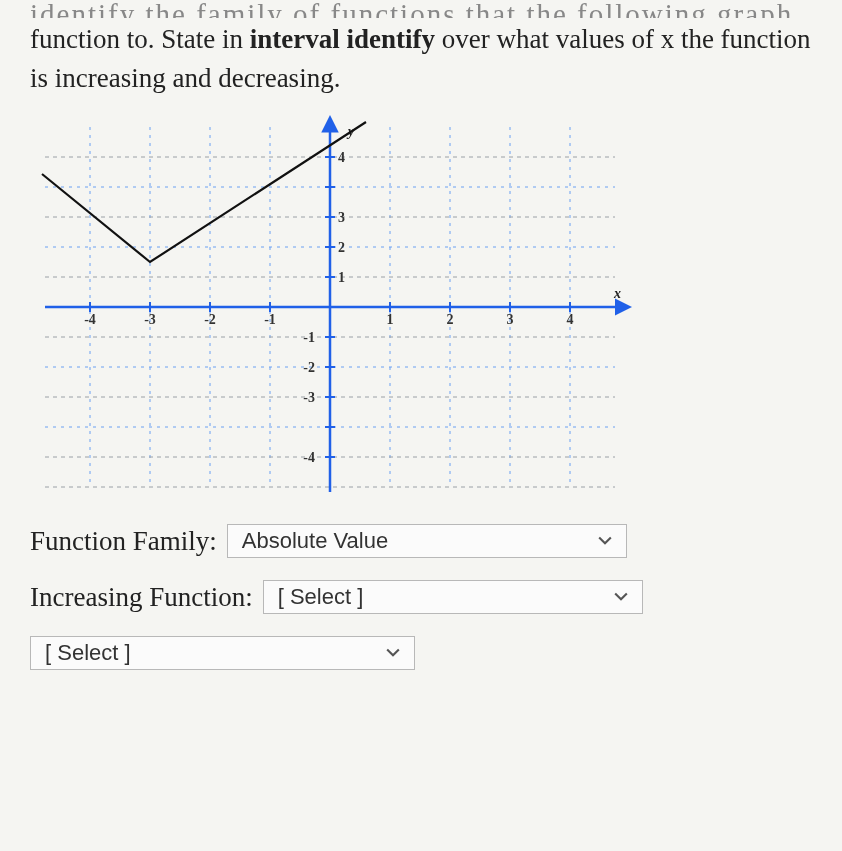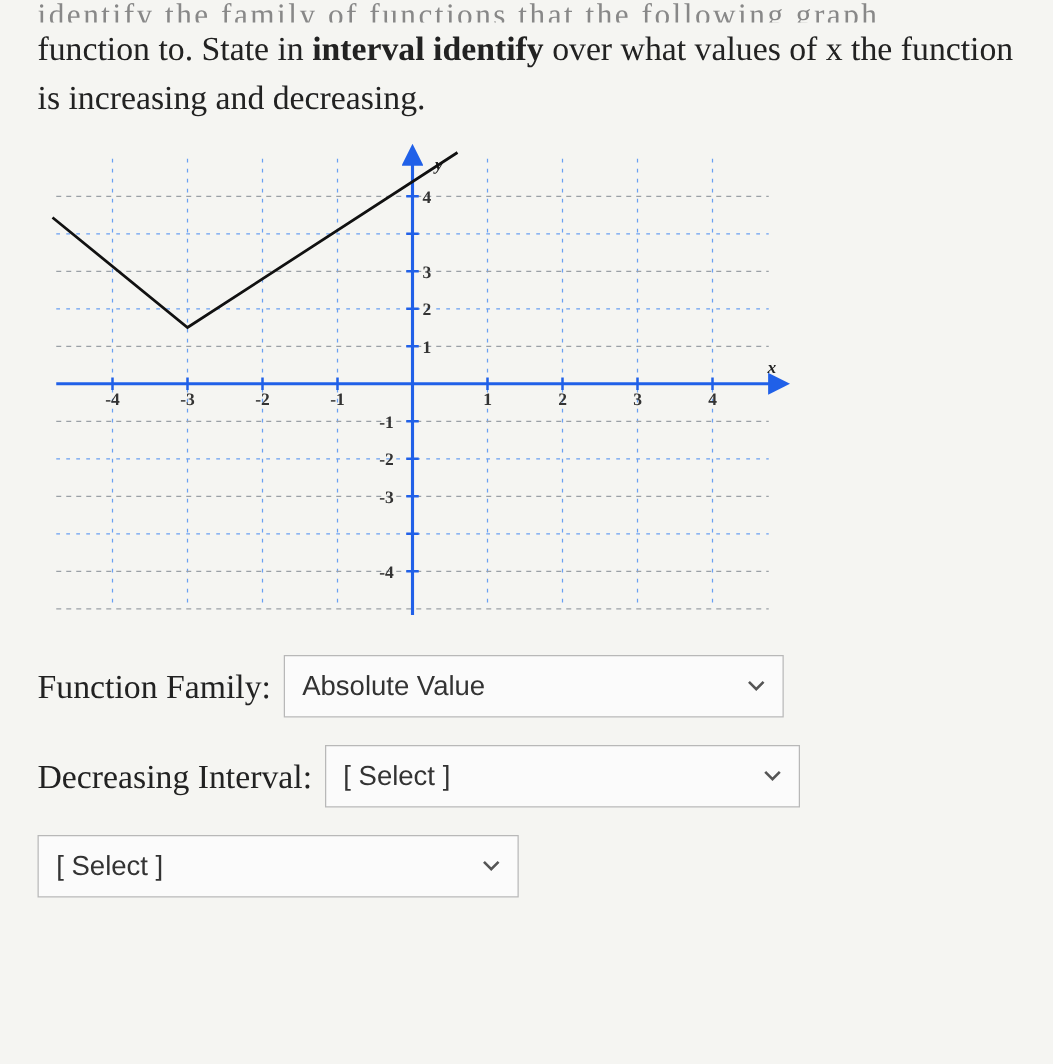--- a/index.html
+++ b/index.html
@@ -6,21 +6,21 @@
     body {
       font-family: Georgia, 'Times New Roman', serif;
       background: #f5f5f2;
       width: 842px;
       height: 851px;
       padding: 0 30px;
       color: #2a2a2a;
       overflow: hidden;
     }
     .cutoff-text {
-      font-size: 25px;
+      font-size: 29px;
       color: #888;
       letter-spacing: 2px;
       white-space: nowrap;
       overflow: hidden;
       line-height: 1;
       height: 18px;
       margin-bottom: 2px;
     }
     .question-text {
       font-size: 27px;
@@ -58,21 +58,21 @@
       color: #222;
     }
     .answer-label { white-space: nowrap; }
     .selectbox {
       flex: 0 0 auto;
       display: flex;
       align-items: center;
       justify-content: space-between;
       border: 1px solid #b8b8b8;
       background: #fbfbfb;
-      height: 50px;
+      height: 34px;
       padding: 0 14px;
       font-size: 22px;
       color: #333;
       font-family: Arial, sans-serif;
       min-width: 390px;
       cursor: pointer;
     }
     .selectbox .chev {
       margin-left: 16px;
       display: inline-flex;
@@ -182,21 +182,21 @@
     <span>Absolute Value</span>
     <span class="chev">
       <svg viewBox="0 0 12 12">
           <path d="M1 3 L6 8 L11 3" fill="none" stroke="#555" stroke-width="1.8"></path>
         </svg>
     </span>
   </div>
 </div>
 
 <div class="answer-row row-incr">
-  <span class="answer-label">Decreasing Interval:</span>
+  <span class="answer-label">Increasing Function:</span>
   <div class="selectbox">
     <span>[ Select ]</span>
     <span class="chev">
       <svg viewBox="0 0 12 12">
           <path d="M1 3 L6 8 L11 3" fill="none" stroke="#555" stroke-width="1.8"></path>
         </svg>
     </span>
   </div>
 </div>
 

